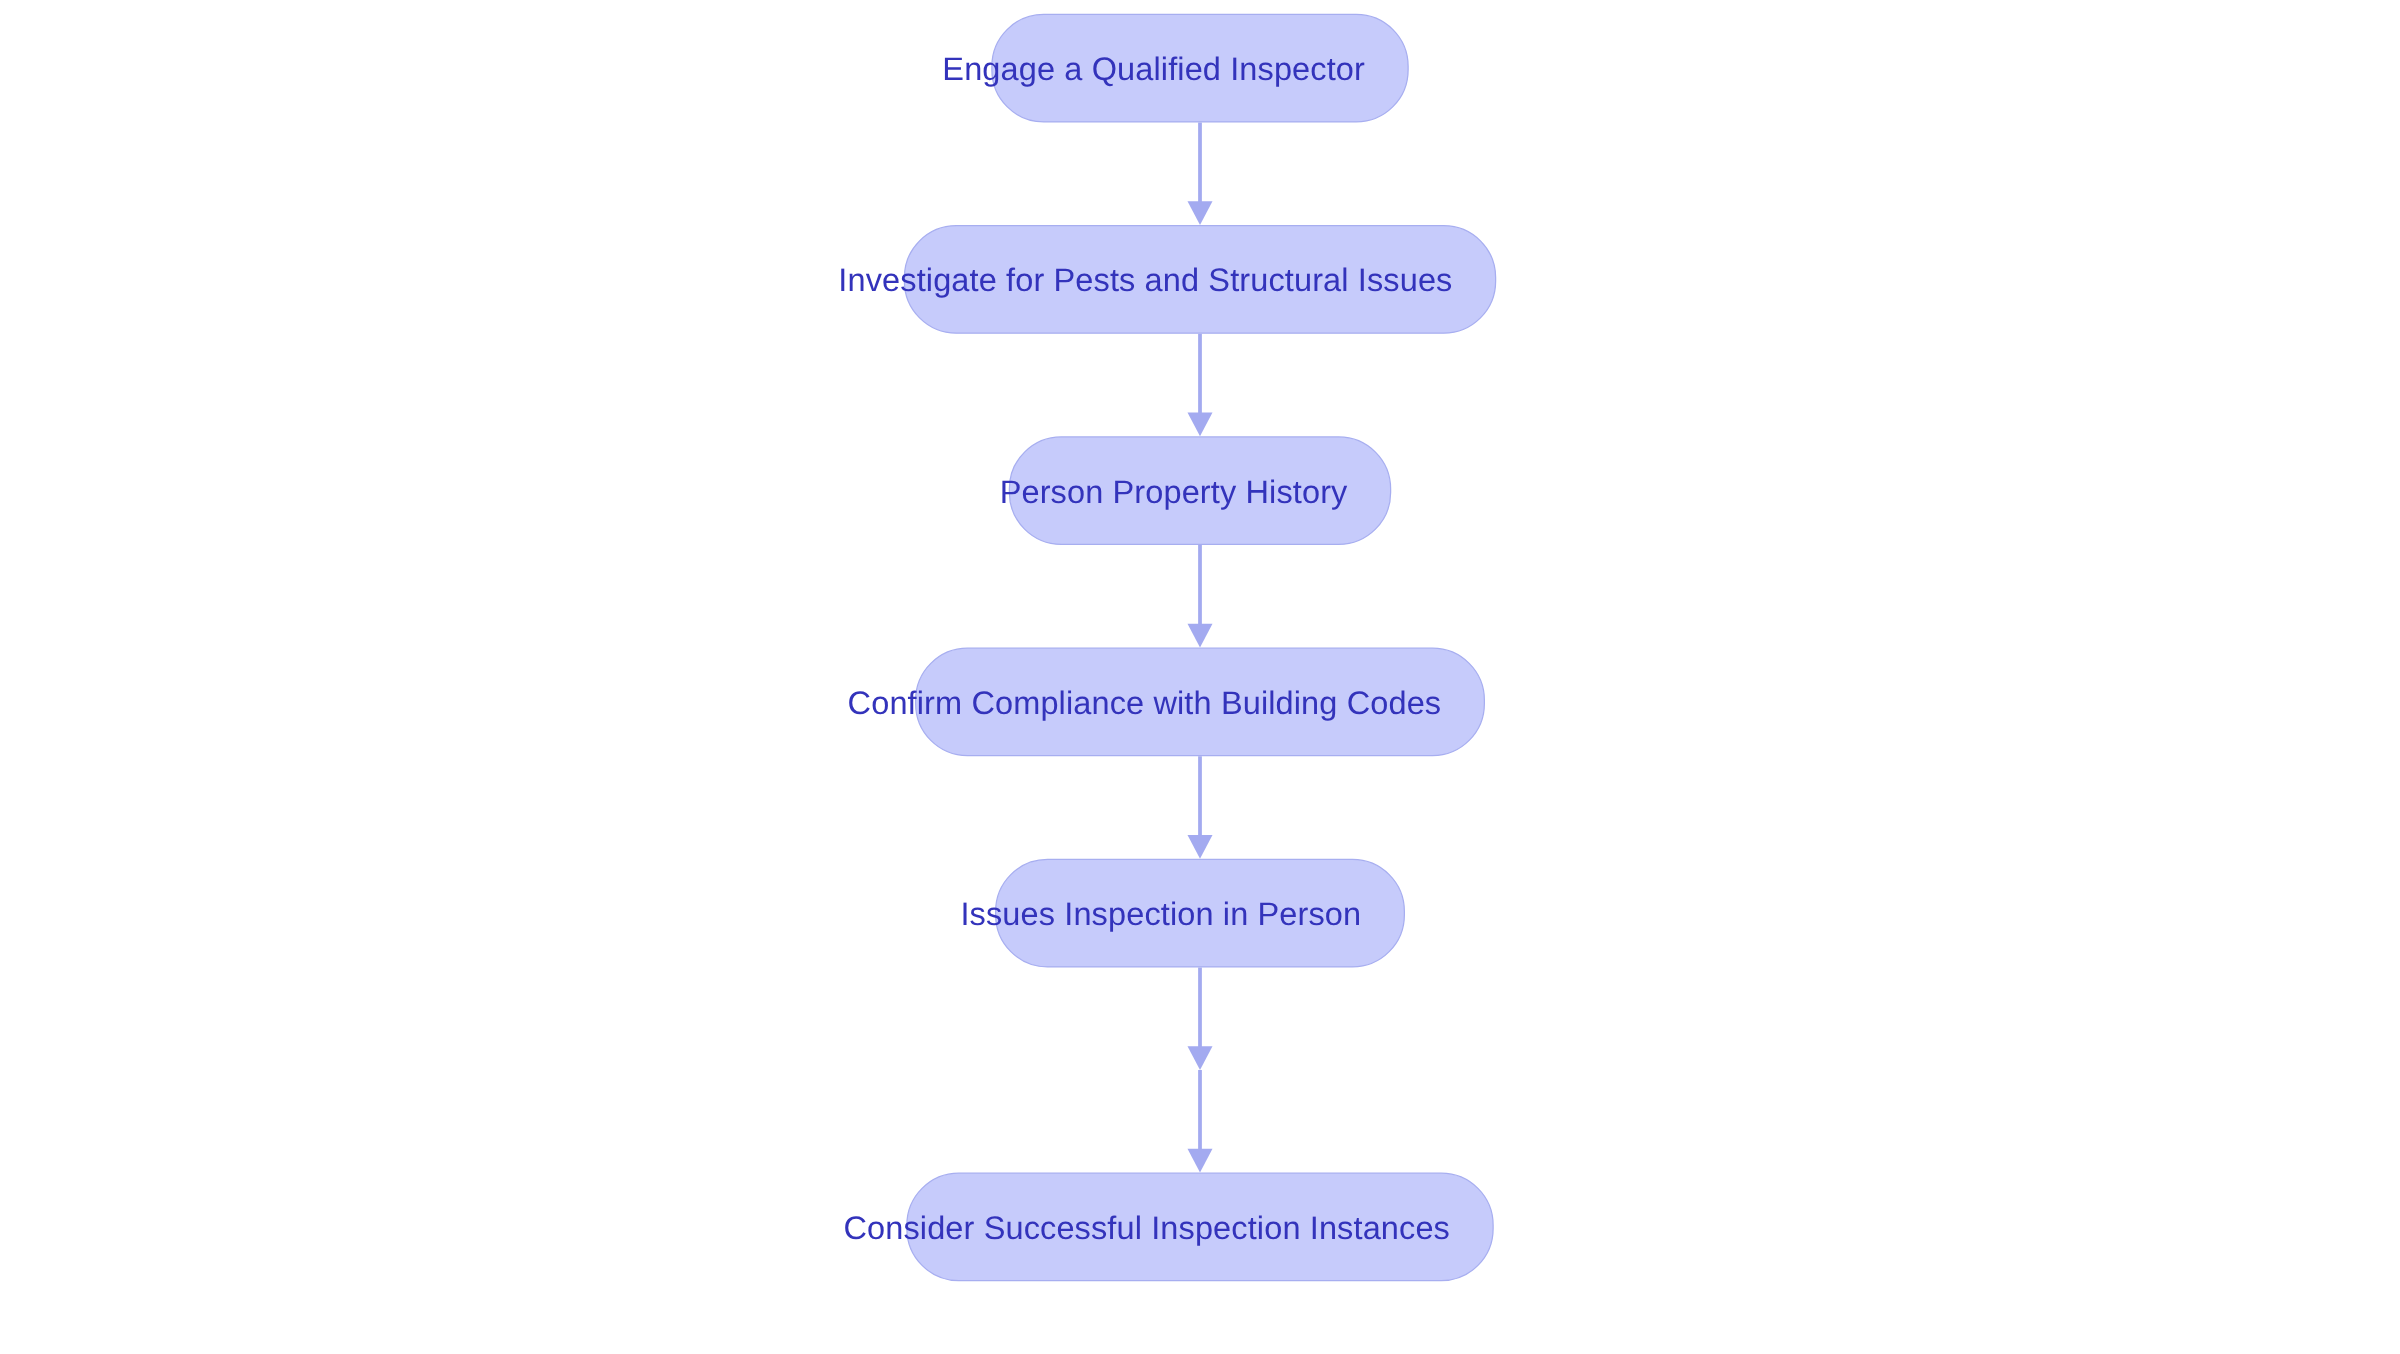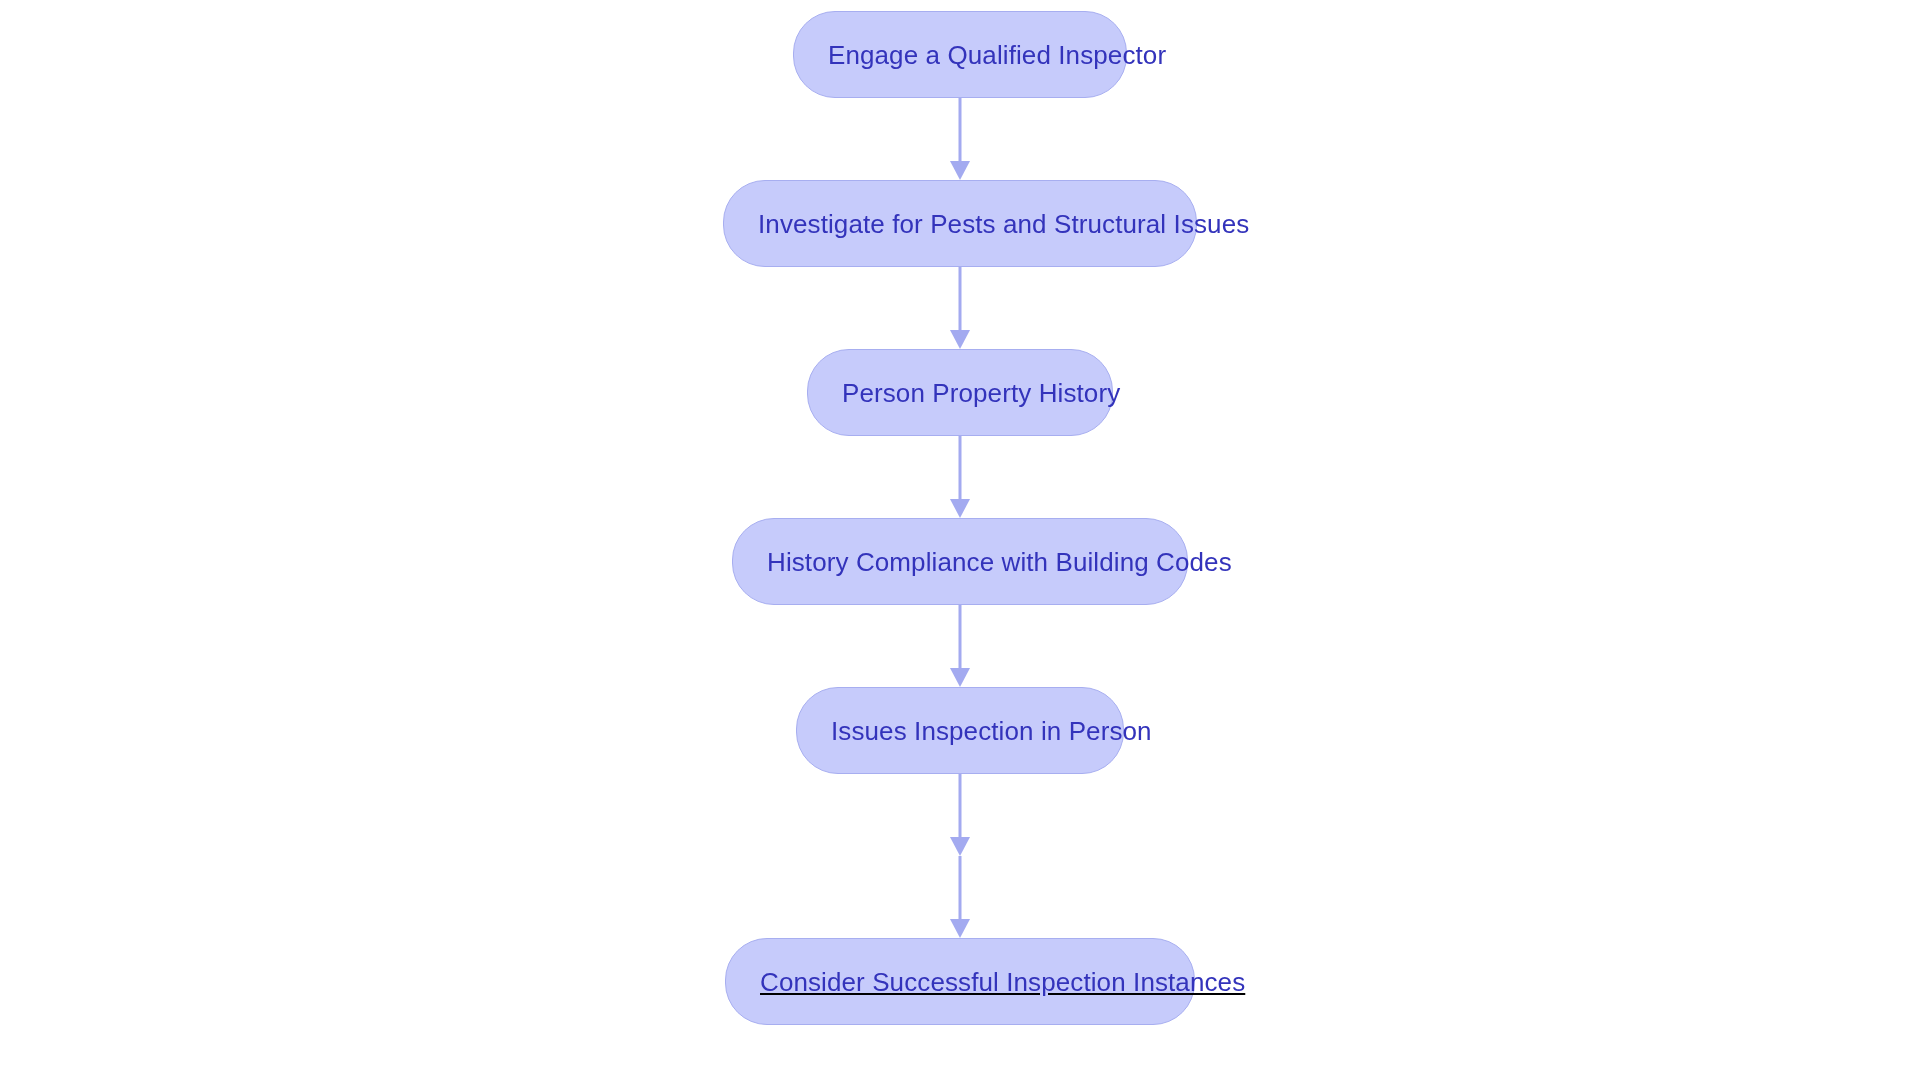--- a/index.html
+++ b/index.html
@@ -31,21 +31,21 @@
     flex-direction: column;
     align-items: center;
   }
 
   .flow-node {
     position: relative;
     box-sizing: border-box;
     height: 87px;
     display: flex;
     align-items: center;
-    justify-content: flex-start;
+    justify-content: flex-end;
     background: #c6cbfb;
     border: 1.6px solid #a7aef0;
     border-radius: 42px;
     padding: 0 34px;
     white-space: nowrap;
   }
 
   .flow-node-label {
     font-family: "Liberation Sans", sans-serif;
     font-size: 26px;
@@ -84,21 +84,21 @@
     border-top: 19px solid #a3aaf0;
   }
 
   
   .n0 { width: 334px; }
   .n1 { width: 474px; }
   .n2 { width: 306px; }
   .n3 { width: 456px; }
   .n4 { width: 328px; }
   .n5 { width: 338px; }
-  .n6 { width: 470px; text-decoration: underline; }
+  .n6 { width: 470px; }
 
   .top-spacer { height: 11px; flex: none; }
 </style>
 </head>
 <body>
 
 <div id="flowchart-canvas">
   <div class="flow-column">
 
     <div class="top-spacer"></div>
@@ -124,21 +124,21 @@
     <div class="flow-node n2">
       <span class="flow-node-label">Person Property History</span>
     </div>
 
     <div class="flow-connector">
       <div class="conn-line"></div>
       <div class="conn-head"></div>
     </div>
 
     <div class="flow-node n3">
-      <span class="flow-node-label">History Compliance with Building Codes</span>
+      <span class="flow-node-label">Confirm Compliance with Building Codes</span>
     </div>
 
     <div class="flow-connector">
       <div class="conn-line"></div>
       <div class="conn-head"></div>
     </div>
 
     <div class="flow-node n4">
       <span class="flow-node-label">Issues Inspection in Person</span>
     </div>

